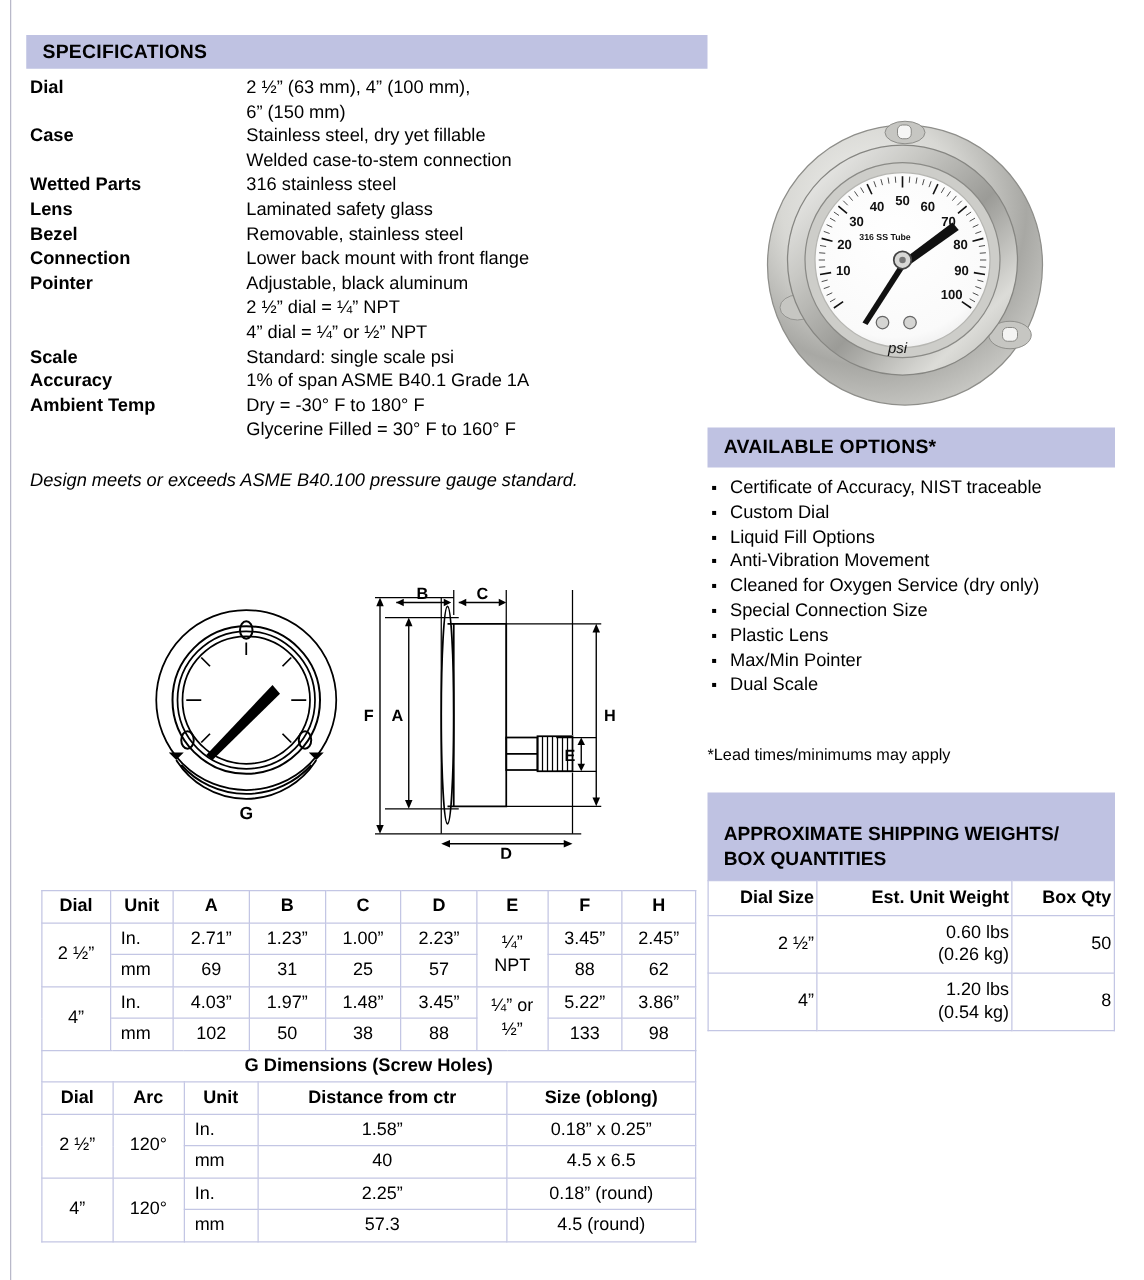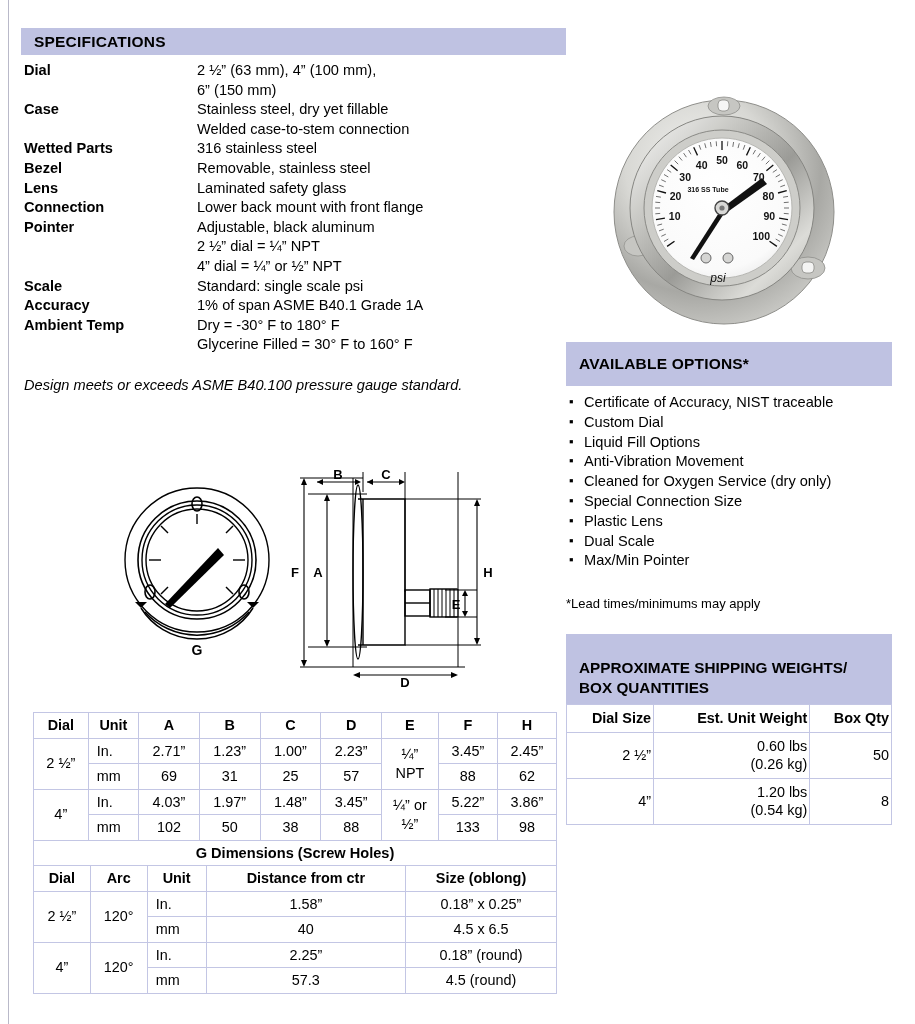--- a/index.html
+++ b/index.html
@@ -43,21 +43,21 @@
   #spec-note {
     margin-top: 22px; padding-left: 3px;
     font-style: italic; font-size: 14.6px;
   }
 
   
   #photo { position: absolute; left: 612px; top: 86px; width: 230px; height: 250px; }
 
   
   #opts-block { position: absolute; left: 566px; top: 342px; width: 326px; }
-  #opts-bar { height: 44px; }
+  #opts-bar { height: 32px; }
   #opts-list { margin: 7px 0 0 0; padding: 0; list-style: none; }
   #opts-list li {
     font-size: 14.6px; line-height: 19.8px;
     padding-left: 18px; position: relative;
   }
   #opts-list li:before {
     content: "\25AA";
     position: absolute; left: 3px; top: -1px; font-size: 13px;
   }
   #lead-note { position: absolute; left: 566px; top: 596px; font-size: 13px; }
@@ -115,26 +115,26 @@
           </tr>
           <tr>
             <td class="k"></td>
             <td class="v">Welded case-to-stem connection</td>
           </tr>
           <tr>
             <td class="k">Wetted Parts</td>
             <td class="v">316 stainless steel</td>
           </tr>
           <tr>
+            <td class="k">Lens</td>
+            <td class="v">Laminated safety glass</td>
+          </tr>
+          <tr>
             <td class="k">Bezel</td>
             <td class="v">Removable, stainless steel</td>
-          </tr>
-          <tr>
-            <td class="k">Lens</td>
-            <td class="v">Laminated safety glass</td>
           </tr>
           <tr>
             <td class="k">Connection</td>
             <td class="v">Lower back mount with front flange</td>
           </tr>
           <tr>
             <td class="k">Pointer</td>
             <td class="v">Adjustable, black aluminum</td>
           </tr>
           <tr>
@@ -287,22 +287,22 @@
   <div id="opts-block">
     <div id="opts-bar" class="bar">AVAILABLE OPTIONS*</div>
     <ul id="opts-list">
         <li>Certificate of Accuracy, NIST traceable</li>
         <li>Custom Dial</li>
         <li>Liquid Fill Options</li>
         <li>Anti-Vibration Movement</li>
         <li>Cleaned for Oxygen Service (dry only)</li>
         <li>Special Connection Size</li>
         <li>Plastic Lens</li>
+        <li>Max/Min Pointer</li>
         <li>Dual Scale</li>
-        <li>Max/Min Pointer</li>
       </ul>
   </div>
 
   <div id="lead-note">*Lead times/minimums may apply</div>
 
   <div id="ship-block">
     <div id="ship-bar">
       <div>APPROXIMATE SHIPPING WEIGHTS/</div>
       <div>BOX QUANTITIES</div>
     </div>

